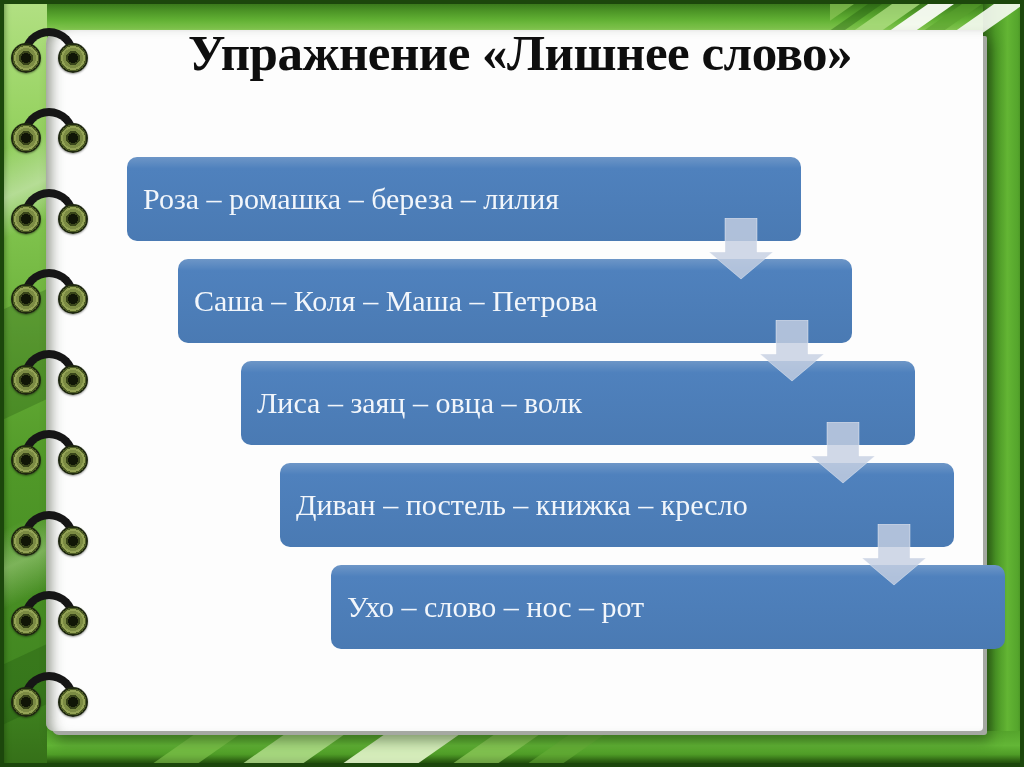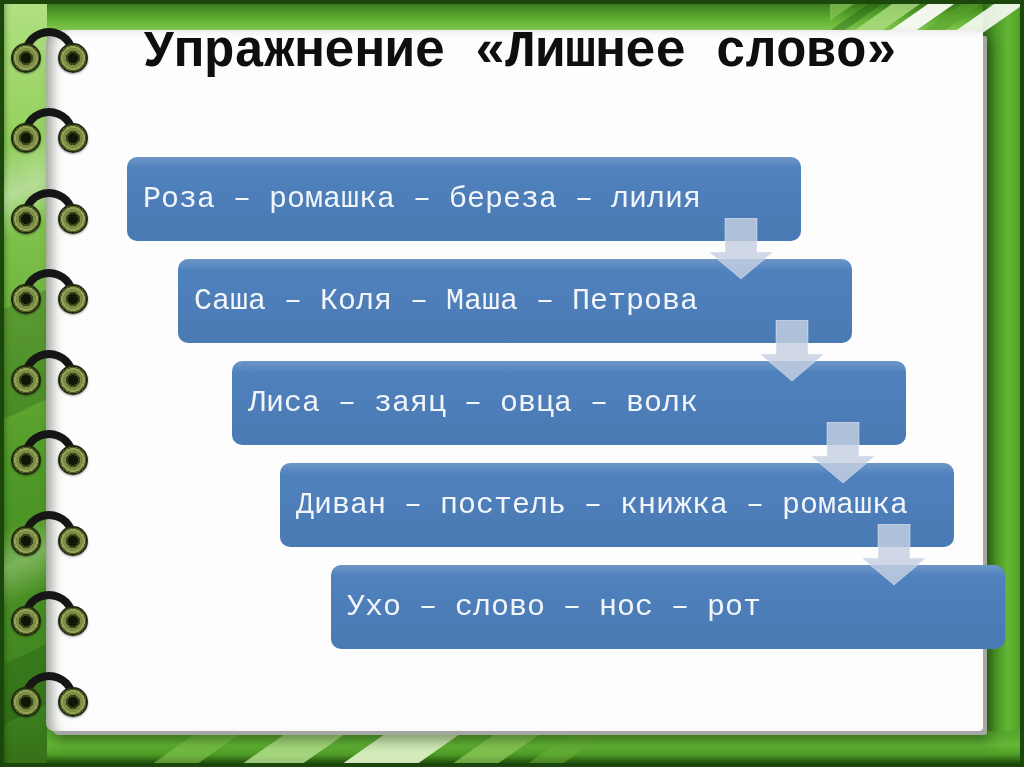--- a/index.html
+++ b/index.html
@@ -1,18 +1,18 @@
 <!DOCTYPE html>
 <html style="--step-fill: #4f81bd; --step-text: #f2f6fb; --arrow-fill: #c6d0e2; --title-color: #0e0e0e; --page-bg: #fdfdfd; --wire-color: #161616; --frame-bright: #7cc24a; --frame-dark: #1c470c;"><head>
 <meta charset="utf-8">
 <style>
   html,body{margin:0;padding:0;background:#222;}
   .stage{
     position:relative;width:1024px;height:767px;overflow:hidden;
-    font-family:Liberation Mono, monospace;
+    font-family:Liberation Serif, serif;
     background:linear-gradient(125deg,#6ab93a,#4e9a27 40%,#3d851d 75%,#4e9d28);
   }
   
   .frame-top{position:absolute;left:0;top:0;width:100%;height:31px;
     background:linear-gradient(180deg,#2f6815,#4c9426 35%,#62b134 65%,#7cc24a 90%,#8ed05b);}
   .frame-right{position:absolute;right:0;top:0;width:41px;height:100%;
     background:linear-gradient(90deg,#306617,#4d9a27 30%,#63b534 60%,#55a52c 85%,#41831d);}
   .frame-bottom{position:absolute;left:0;bottom:0;width:100%;height:36px;
     background:linear-gradient(180deg,#55a42c,#63b636 40%,#4f9d27 65%,#2b5e11 84%,#1c4709 94%,#2d6014);}
   .frame-left{position:absolute;left:0;top:0;width:47px;height:100%;
@@ -56,21 +56,21 @@
   .r0{top:15px}.r1{top:95px}.r2{top:176px}.r3{top:256px}.r4{top:337px}
   .r5{top:417px}.r6{top:498px}.r7{top:578px}.r8{top:659px}
   
   .title{position:absolute;left:70px;top:24px;width:900px;margin:0;text-align:center;
     font-size:51px;font-weight:bold;letter-spacing:-.5px;color:var(--title-color,#0e0e0e);z-index:4;}
   
   .step{position:absolute;width:674px;height:84px;box-sizing:border-box;
     background:linear-gradient(180deg,#6d96c7,var(--step-fill,#4f81bd) 14%,#4a7ab3);
     border-radius:10px;z-index:3;display:flex;align-items:center;padding-left:16px;margin-left:32px;}
   .step-label{font-size:30px;color:var(--step-text,#f2f6fb);white-space:nowrap;}
-  .s0{left:95px;top:157px}.s1{left:146px;top:259px}.s2{left:200px;top:361px}
+  .s0{left:95px;top:157px}.s1{left:146px;top:259px}.s2{left:209px;top:361px}
   .s3{left:248px;top:463px}.s4{left:299px;top:565px}
   .arrow{position:absolute;width:66px;height:62px;z-index:4;}
   .arrow polygon{fill:var(--arrow-fill,#c6d0e2);fill-opacity:.82;stroke:rgba(255,255,255,.4);stroke-width:1;}
   .a0{left:708px;top:218px}.a1{left:759px;top:320px}.a2{left:810px;top:422px}.a3{left:861px;top:524px}
 </style>
 </head>
 <body>
 
 <div class="stage">
 
@@ -162,21 +162,21 @@
   <div class="arrow a1"><svg width="66" height="62" viewBox="0 0 66 62">
         <polygon points="17,0 49,0 49,34 65,34 33,61 1,34 17,34"></polygon>
       </svg></div>
   <div class="step s2">
       <span class="step-label">Лиса – заяц – овца – волк</span>
     </div>
   <div class="arrow a2"><svg width="66" height="62" viewBox="0 0 66 62">
         <polygon points="17,0 49,0 49,34 65,34 33,61 1,34 17,34"></polygon>
       </svg></div>
   <div class="step s3">
-      <span class="step-label">Диван – постель – книжка – ромашка</span>
+      <span class="step-label">Диван – постель – книжка – кресло</span>
     </div>
   <div class="arrow a3"><svg width="66" height="62" viewBox="0 0 66 62">
         <polygon points="17,0 49,0 49,34 65,34 33,61 1,34 17,34"></polygon>
       </svg></div>
   <div class="step s4">
       <span class="step-label">Ухо – слово – нос – рот</span>
     </div>
 
   <div class="outer-edge"></div>
 </div>

